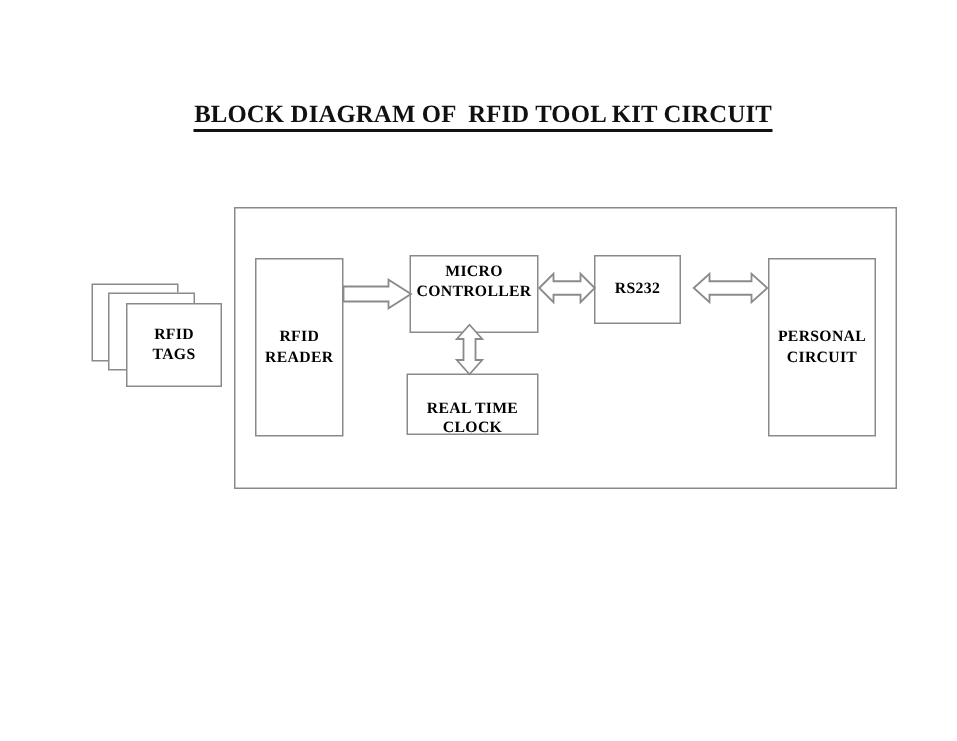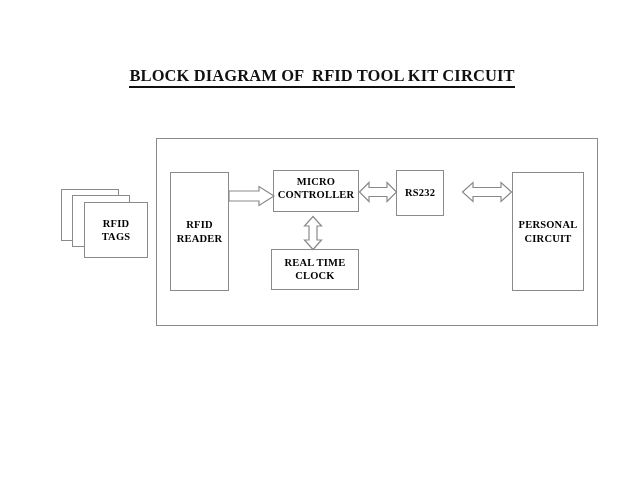--- a/index.html
+++ b/index.html
@@ -69,31 +69,31 @@
     letter-spacing: 0.2px;
     color: #000000;
   }
   .block .label { display: block; white-space: pre-line; }
 
   
   #blk-rfid-reader {
     left: 167px; top: 172px; width: 59px; height: 119px;
   }
   #blk-micro-controller {
-    left: 270px; top: 170px; width: 86px; height: 42px;
+    left: 270px; top: 170px; width: 86px; height: 52px;
     align-items: flex-start;
     padding-top: 4px;
   }
   #blk-rs232 {
-    left: 393px; top: 170px; width: 48px; height: 46px;
+    left: 393px; top: 170px; width: 58px; height: 46px;
   }
   #blk-real-time-clock {
     left: 268px; top: 249px; width: 88px; height: 41px;
     align-items: flex-start;
-    padding-top: 6px;
+    padding-top: 16px;
   }
   #blk-personal-computer {
     left: 509px; top: 172px; width: 72px; height: 119px;
   }
 
   
   .tag-stack {
     position: absolute;
     left: 58px;
     top: 189px;

